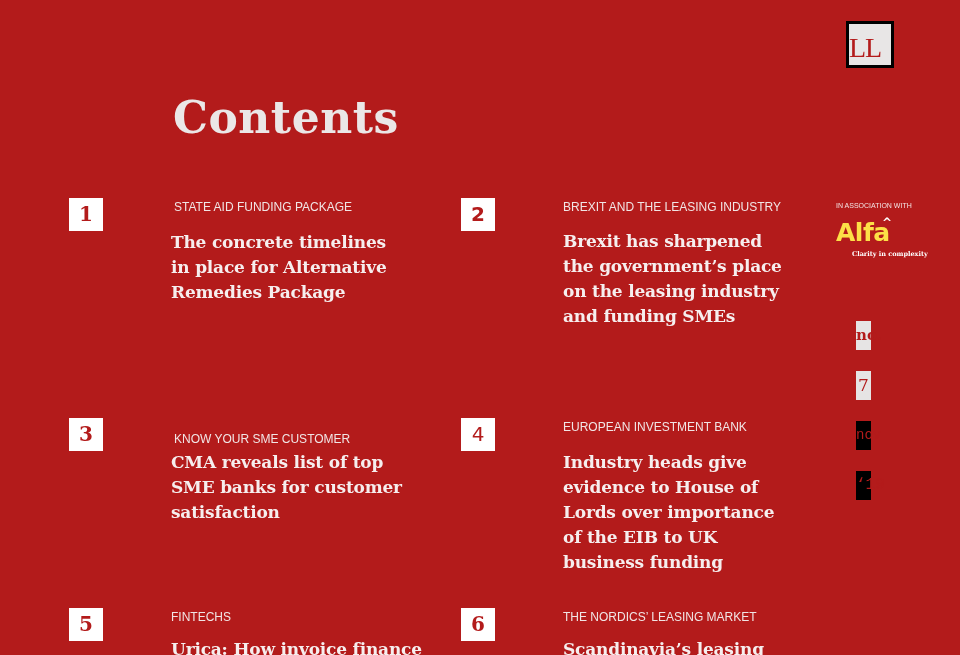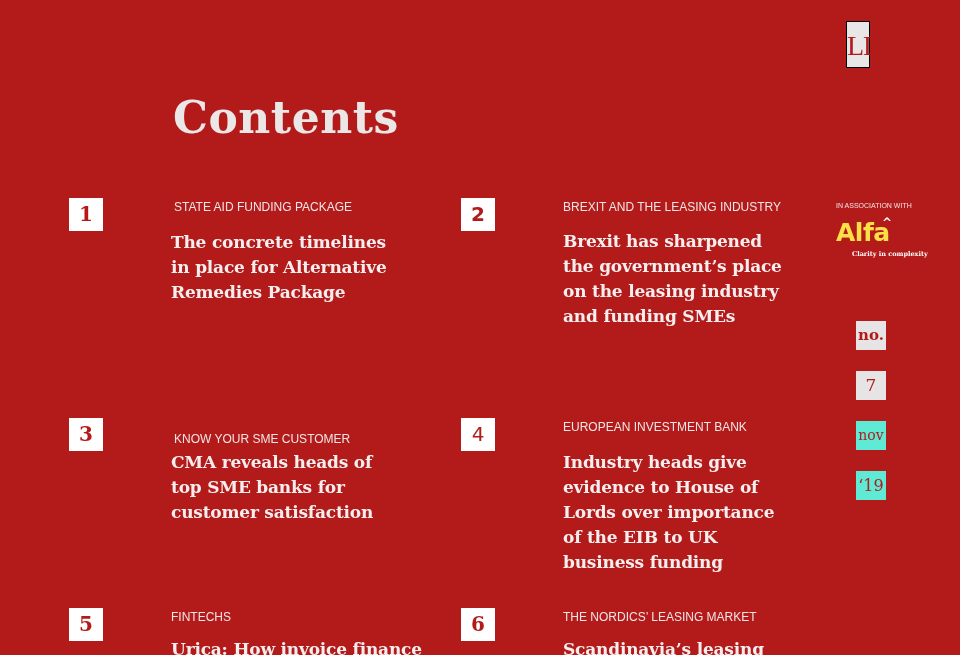--- a/index.html
+++ b/index.html
@@ -3,25 +3,25 @@
 <meta charset="utf-8">
 <style>
   html, body { margin:0; padding:0; }
   body {
     width:960px; height:655px; overflow:hidden;
     background:#b31b1b; position:relative;
     font-family:"Liberation Serif", serif;
     color:#f3eeee;
   }
   .logo {
-    position:absolute; left:846px; top:21px; width:24px; height:47px;
+    position:absolute; left:846px; top:21px; width:48px; height:47px;
     background:#e8e6e6; color:#b31b1b;
     font-family:"Liberation Serif", serif; font-size:28px; line-height:47px;
-    text-align:center; letter-spacing:-1px; box-sizing:border-box;
-    border:1px solid #000000;
+    text-align:left; letter-spacing:-1px; box-sizing:border-box;
+    border:3px solid #000000;
   }
   .page-title {
     position:absolute; left:173px; top:92px; margin:0;
     font-family:"DejaVu Serif", serif; font-weight:bold; font-size:44px;
     color:#ebe7e7; letter-spacing:0.5px;
   }
   .num {
     position:absolute; width:34px; height:33px; background:#ffffff;
     color:#b31b1b; font-family:"DejaVu Serif", serif; font-weight:bold;
     font-size:20px; line-height:33px; text-align:center;
@@ -47,26 +47,26 @@
   }
   .alfa-caret {
     position:absolute; left:882px; top:216px; font-size:12px; color:#fff;
     font-family:"DejaVu Sans", sans-serif; font-weight:bold;
   }
   .alfa-tag {
     position:absolute; left:836px; top:250px; white-space:nowrap;
     font-family:"DejaVu Serif", serif; font-size:6.5px; color:#fff; font-weight:bold;padding-left:16px;
   }
   .issue-tile {
-    position:absolute; left:856px; width:30px; height:29px;
+    position:absolute; left:856px; width:15px; height:29px;
     color:#b31b1b; font-family:"DejaVu Serif", serif;
     font-size:15px; line-height:29px; text-align:center;
   }
   .issue-tile.grey { background:#e6e4e4; }
-  .issue-tile.white { background:#5eead4; }
+  .issue-tile.white { background:#000000;font-family:Liberation Mono, monospace; }
 </style>
 </head>
 <body>
 
 <div class="logo">LL</div>
 
 <h1 class="page-title">Contents</h1>
 
 <div>
   <div class="num" style="left:69px;top:198px;">1</div>
@@ -76,21 +76,21 @@
 
 <div>
   <div class="num" style="left:461px;top:198px;font-family:'DejaVu Sans',sans-serif;">2</div>
   <div class="cat" style="left:563px;top:200px;">BREXIT AND THE LEASING INDUSTRY</div>
   <div class="headline" style="left:563px;top:229px;width:225px;">Brexit has sharpened the government’s place on the leasing industry and funding SMEs</div>
 </div>
 
 <div>
   <div class="num" style="left:69px;top:418px;">3</div>
   <div class="cat" style="left:174px;top:432px;">KNOW YOUR SME CUSTOMER</div>
-  <div class="headline" style="left:171px;top:450px;width:235px;">CMA reveals heads of top SME banks for customer satisfaction</div>
+  <div class="headline" style="left:171px;top:450px;width:235px;">CMA reveals list of top SME banks for customer satisfaction</div>
 </div>
 
 <div>
   <div class="num" style="left:461px;top:418px;font-family:'DejaVu Sans',sans-serif;font-weight:normal;">4</div>
   <div class="cat" style="left:563px;top:420px;">EUROPEAN INVESTMENT BANK</div>
   <div class="headline" style="left:563px;top:450px;width:232px;">Industry heads give evidence to House of Lords over importance of the EIB to UK business funding</div>
 </div>
 
 <div>
   <div class="num" style="left:69px;top:608px;">5</div>

